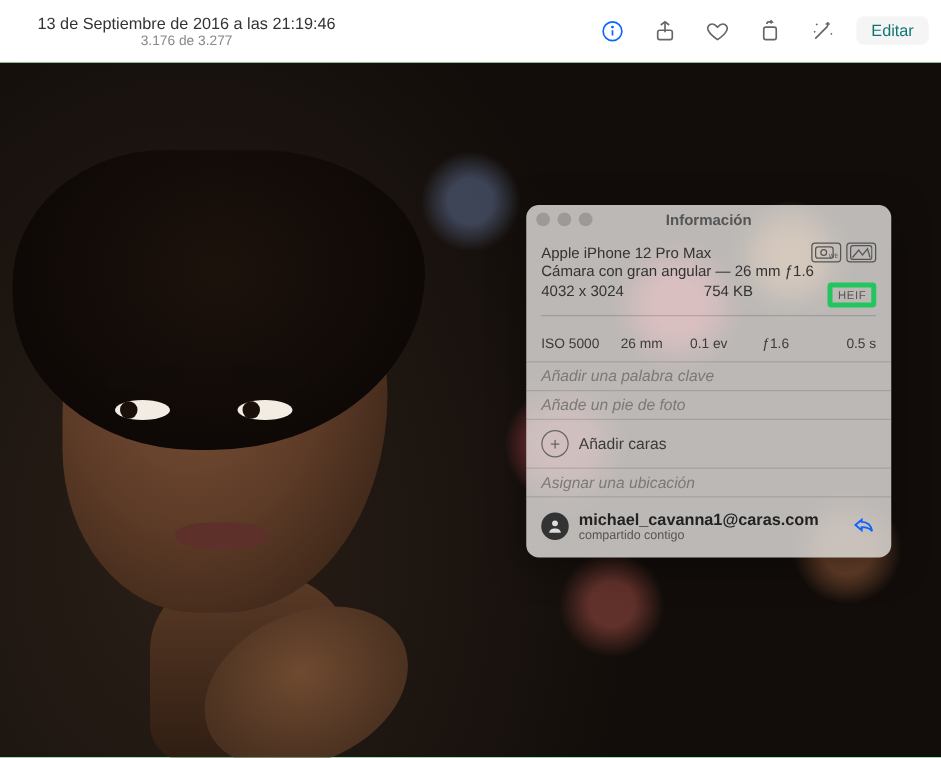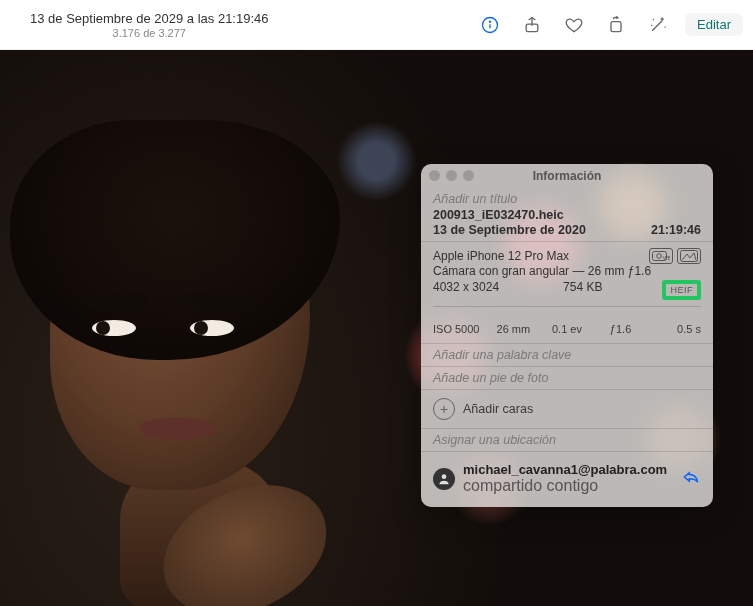--- a/index.html
+++ b/index.html
@@ -129,33 +129,33 @@
     width:22px; height:22px; border:1.4px solid #666; border-radius:50%;
     display:flex; align-items:center; justify-content:center; color:#666; font-size:14px;
   }
   .share-row { display:flex; align-items:center; gap:8px; padding:10px 12px 12px;}
   .avatar {
     width:22px; height:22px; border-radius:50%; background:#333; display:flex;
     align-items:center; justify-content:center;
   }
   .avatar svg{ width:14px; height:14px; fill:#ddd;}
   .share-txt .p1{ font-weight:700; font-size:13px; color:#222;}
-  .share-txt .p2{ font-size:16px; color:#555;}
+  .share-txt .p2{ font-size:10px; color:#555;}
   .reply-ic { margin-left:auto; color:#0a64ff; }
   .reply-ic svg{ width:20px; height:20px; fill:none; stroke:currentColor; stroke-width:1.8;}
   .cam-line { font-size:12px; color:#333; }
   .dim-row { display:flex; gap:40px; font-size:12px; align-items:flex-start; color:#333; }
   .dim-row .sz { margin-left:24px; }
 </style>
 </head>
 <body>
 
 <div class="toolbar">
   <div class="tb-left">
-    <div class="tb-title">13 de Septiembre de 2029 a las 21:19:46</div>
+    <div class="tb-title">13 de Septiembre de 2016 a las 21:19:46</div>
     <div class="tb-sub">3.176 de 3.277</div>
   </div>
   <div class="tb-spacer"></div>
   <div class="tb-icons">
     <div class="tb-btn active">
       <svg viewBox="0 0 24 24">
           <circle cx="12" cy="12" r="9"></circle>
           <line x1="12" y1="11" x2="12" y2="16"></line>
           <circle cx="12" cy="8" r="0.6" fill="currentColor"></circle>
         </svg>
@@ -205,28 +205,20 @@
   <div class="info-panel">
     <div class="ip-titlebar">
       <div class="traffic">
         <span></span>
         <span></span>
         <span></span>
       </div>
       <span>Información</span>
     </div>
 
-    <div class="ip-section">
-      <div class="placeholder">Añadir un título</div>
-      <div class="bold" style="margin-top:2px">200913_iE032470.heic</div>
-      <div class="row bold" style="margin-top:1px">
-        <span>13 de Septiembre de 2020</span>
-        <span>21:19:46</span>
-      </div>
-    </div>
 
     <div class="camera-block">
       <div class="cam-row1">
         <span class="cam-line">Apple iPhone 12 Pro Max</span>
         <span class="cam-icons">
           <span class="ci">
             <svg width="18" height="12" viewBox="0 0 18 12">
                 <rect x="0.5" y="1.5" width="14" height="9" rx="2" fill="none" stroke="#555"></rect>
                 <circle cx="7" cy="6" r="2.3" fill="none" stroke="#555"></circle>
                 <text x="11" y="10" font-size="5" fill="#555">WB</text>
@@ -269,21 +261,21 @@
       <div class="placeholder">Asignar una ubicación</div>
     </div>
     <div class="share-row">
       <div class="avatar">
         <svg viewBox="0 0 24 24">
             <circle cx="12" cy="8" r="4"></circle>
             <path d="M4 21c0-4 4-6 8-6s8 2 8 6"></path>
           </svg>
       </div>
       <div class="share-txt">
-        <div class="p1">michael_cavanna1@palabra.com</div>
+        <div class="p1">michael_cavanna1@caras.com</div>
         <div class="p2">compartido contigo</div>
       </div>
       <div class="reply-ic">
         <svg viewBox="0 0 24 24">
             <path d="M10 7L4 12l6 5v-3c5 0 8 1 10 4-1-6-5-9-10-9V7z"></path>
           </svg>
       </div>
     </div>
   </div>
 </div>

